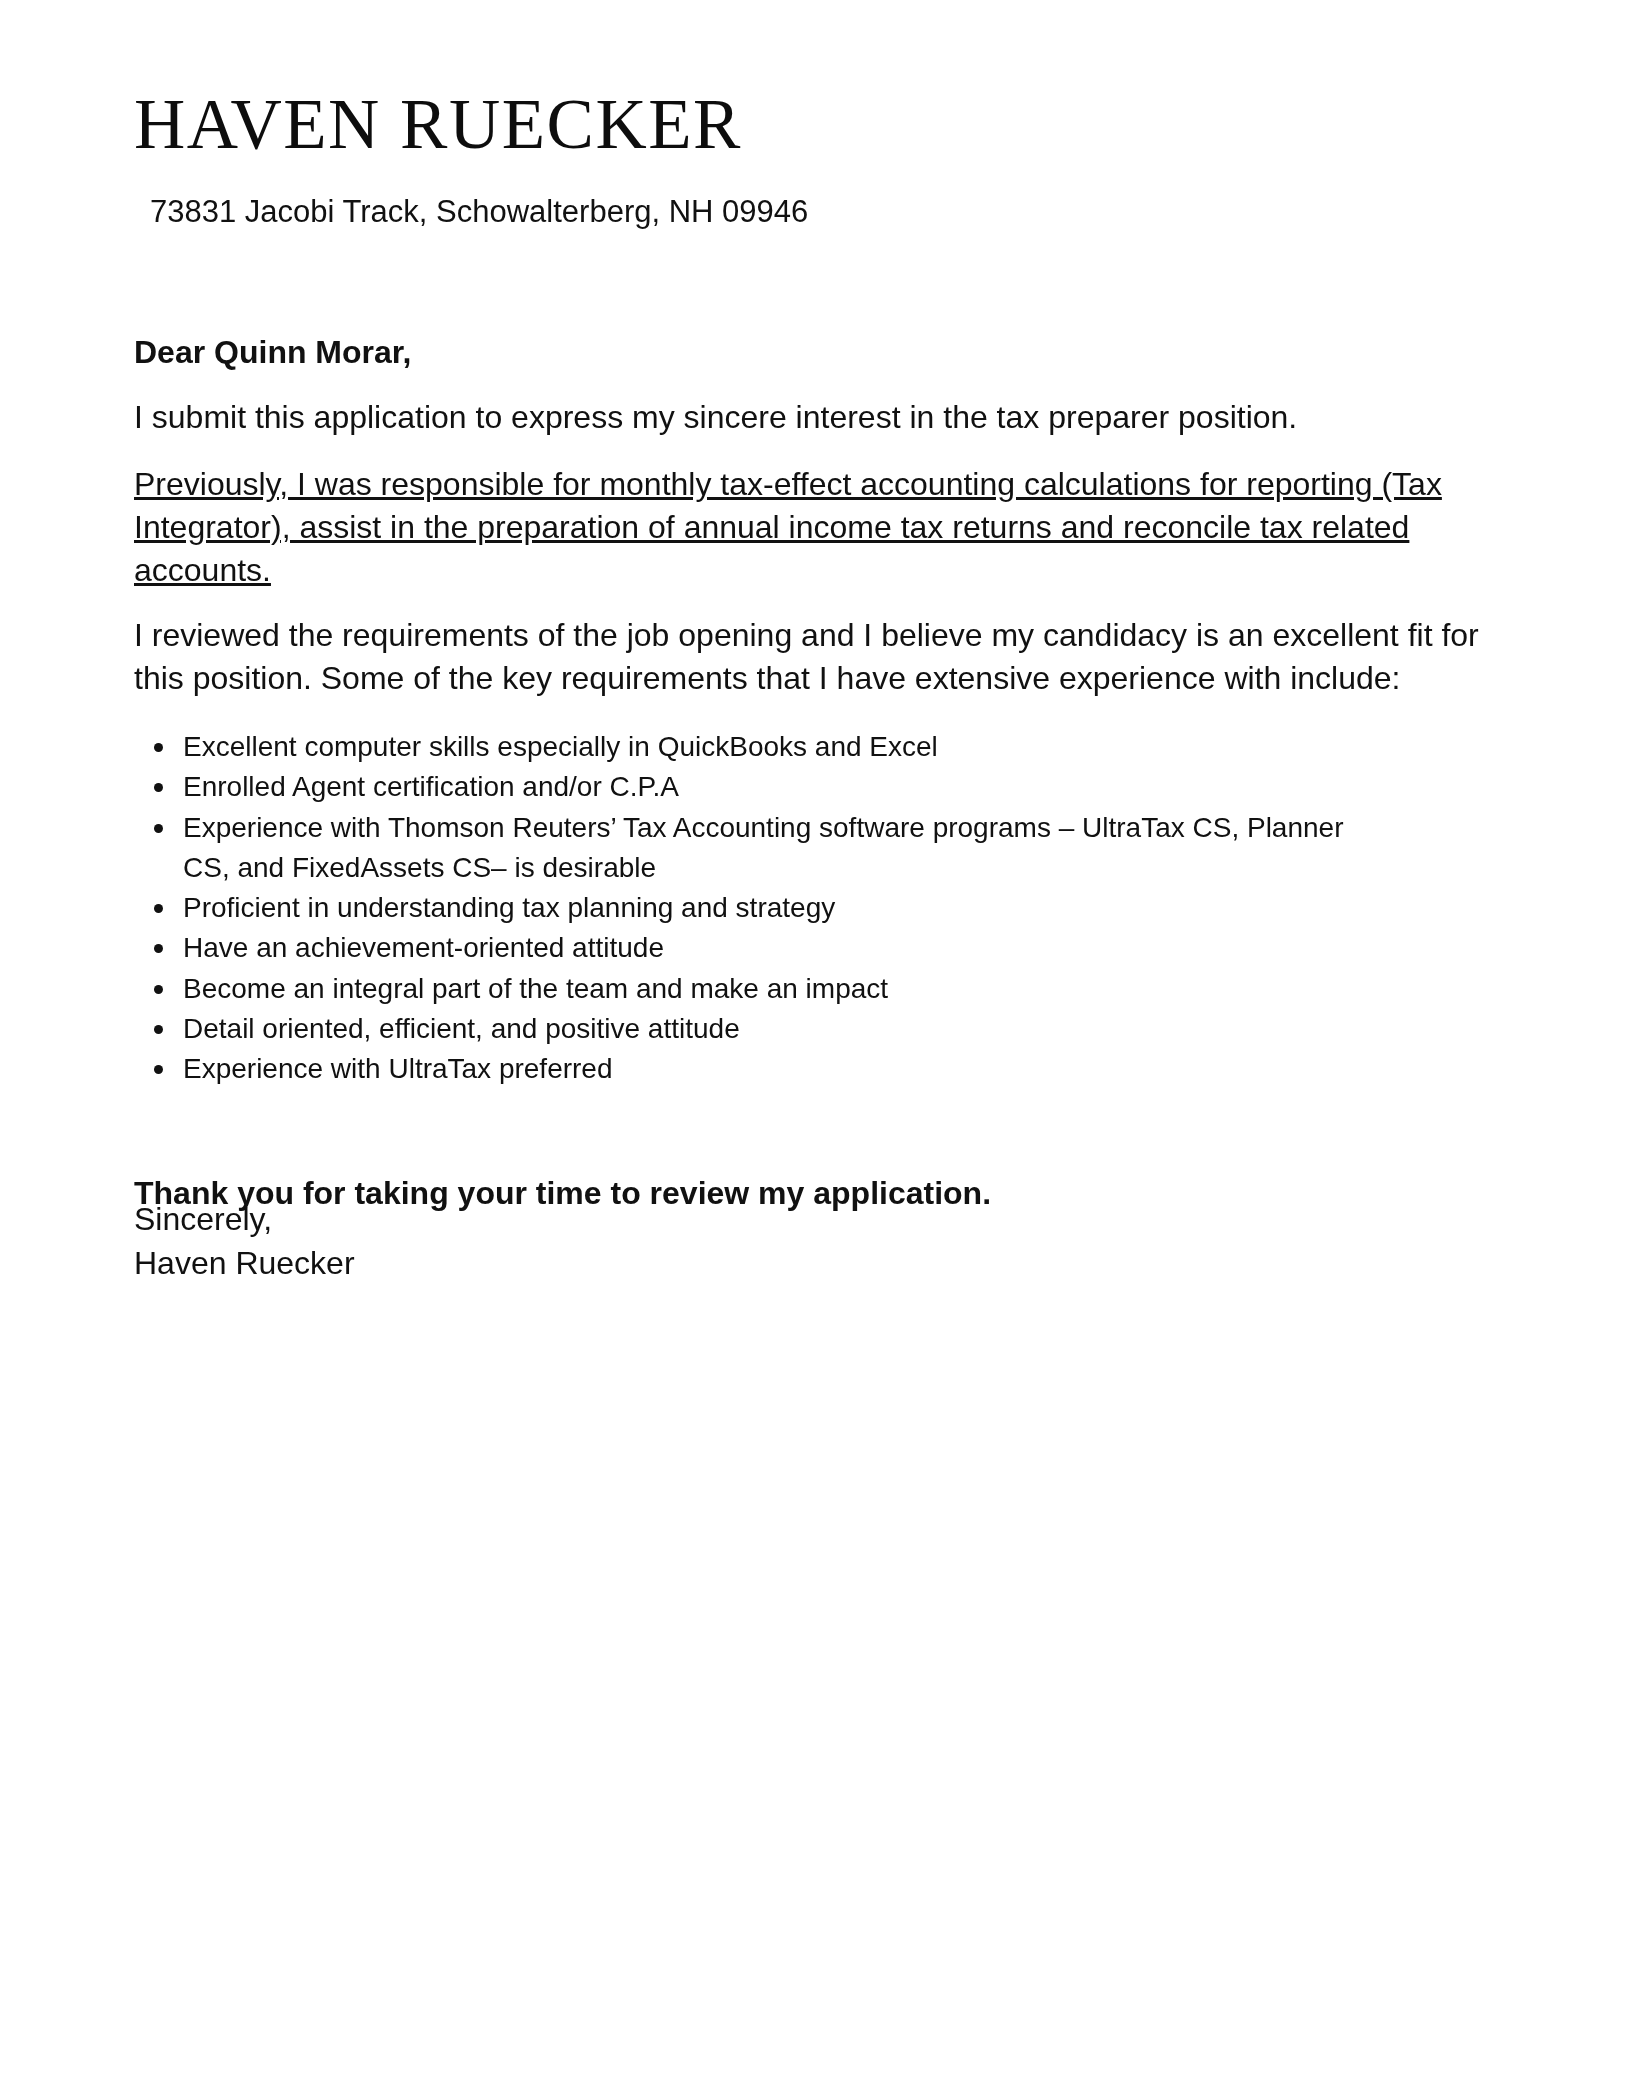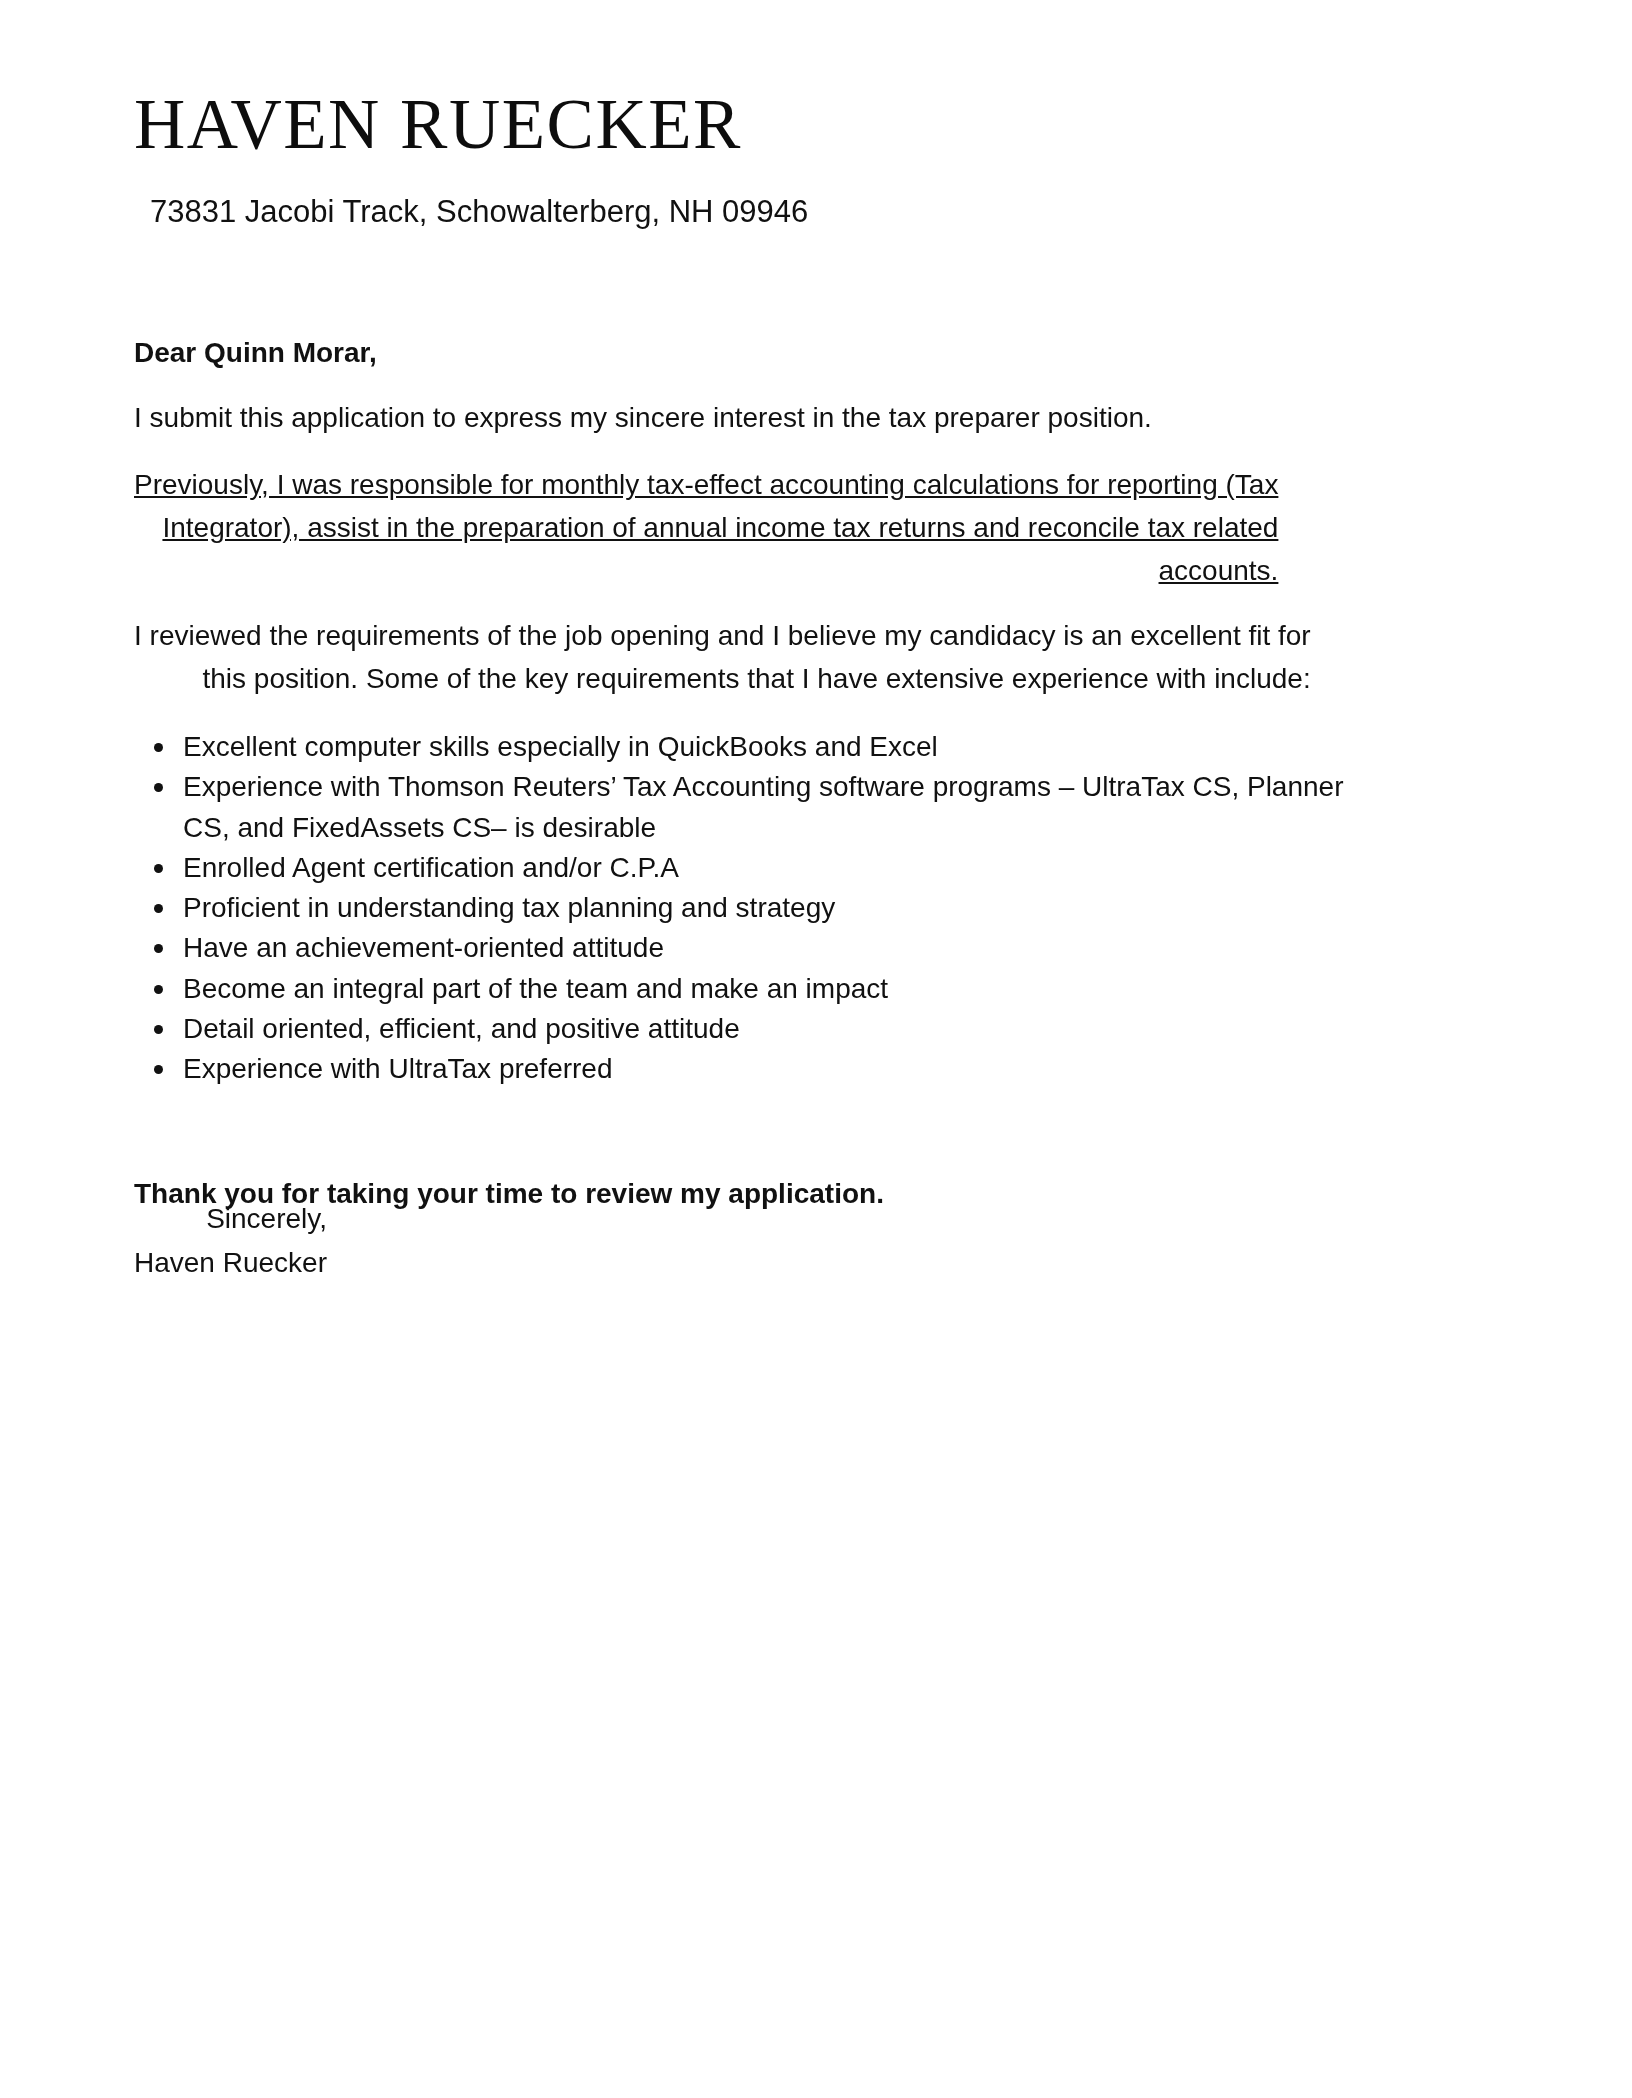--- a/index.html
+++ b/index.html
@@ -13,21 +13,21 @@
     position: absolute; left: 0; top: 84px;
     font-family: "Liberation Serif", serif;
     font-size: 71px; line-height: 80px; font-weight: normal;
     letter-spacing: 1.5px; white-space: nowrap; margin: 0;
     color: #0d0d0d;
   }
   .address {
     position: absolute; left: 0; top: 193px;
     font-size: 31px; line-height: 38px; white-space: nowrap; margin-left: 16px;
   }
-  .t { position: absolute; left: 0; font-size: 28px; line-height: 43px; white-space: nowrap; text-align: right; }
+  .t { position: absolute; left: 0; font-size: 32px; line-height: 43px; white-space: nowrap; }
   .bold { font-weight: bold; }
   .salutation { top: 331px; }
   .p1 { top: 396px; }
   .p2 { top: 463px; text-decoration: underline; }
   .p3 { top: 614px; }
   .line { display: block; height: 43px; }
   .list { position: absolute; left: 0; top: 727px; margin: 0; padding: 0; list-style: none; font-size: 28px; }
   .list li { position: relative; padding-left: 49px; line-height: 40.3px; white-space: nowrap; }
   .list li .bullet {
     position: absolute; left: 20px; top: 16px; width: 9px; height: 9px; border-radius: 50%;
@@ -61,26 +61,26 @@
     <span class="line">this position. Some of the key requirements that I have extensive experience with include:</span>
   </div>
 
   <ul class="list">
     <li>
       <span class="bullet"></span>
       <span class="sub">Excellent computer skills especially in QuickBooks and Excel</span>
     </li>
     <li>
       <span class="bullet"></span>
-      <span class="sub">Experience with Thomson Reuters’ Tax Accounting software programs – UltraTax CS, Planner</span>
-      <span class="sub">CS, and FixedAssets CS– is desirable</span>
+      <span class="sub">Enrolled Agent certification and/or C.P.A</span>
     </li>
     <li>
       <span class="bullet"></span>
-      <span class="sub">Enrolled Agent certification and/or C.P.A</span>
+      <span class="sub">Experience with Thomson Reuters’ Tax Accounting software programs – UltraTax CS, Planner</span>
+      <span class="sub">CS, and FixedAssets CS– is desirable</span>
     </li>
     <li>
       <span class="bullet"></span>
       <span class="sub">Proficient in understanding tax planning and strategy</span>
     </li>
     <li>
       <span class="bullet"></span>
       <span class="sub">Have an achievement-oriented attitude</span>
     </li>
     <li>

